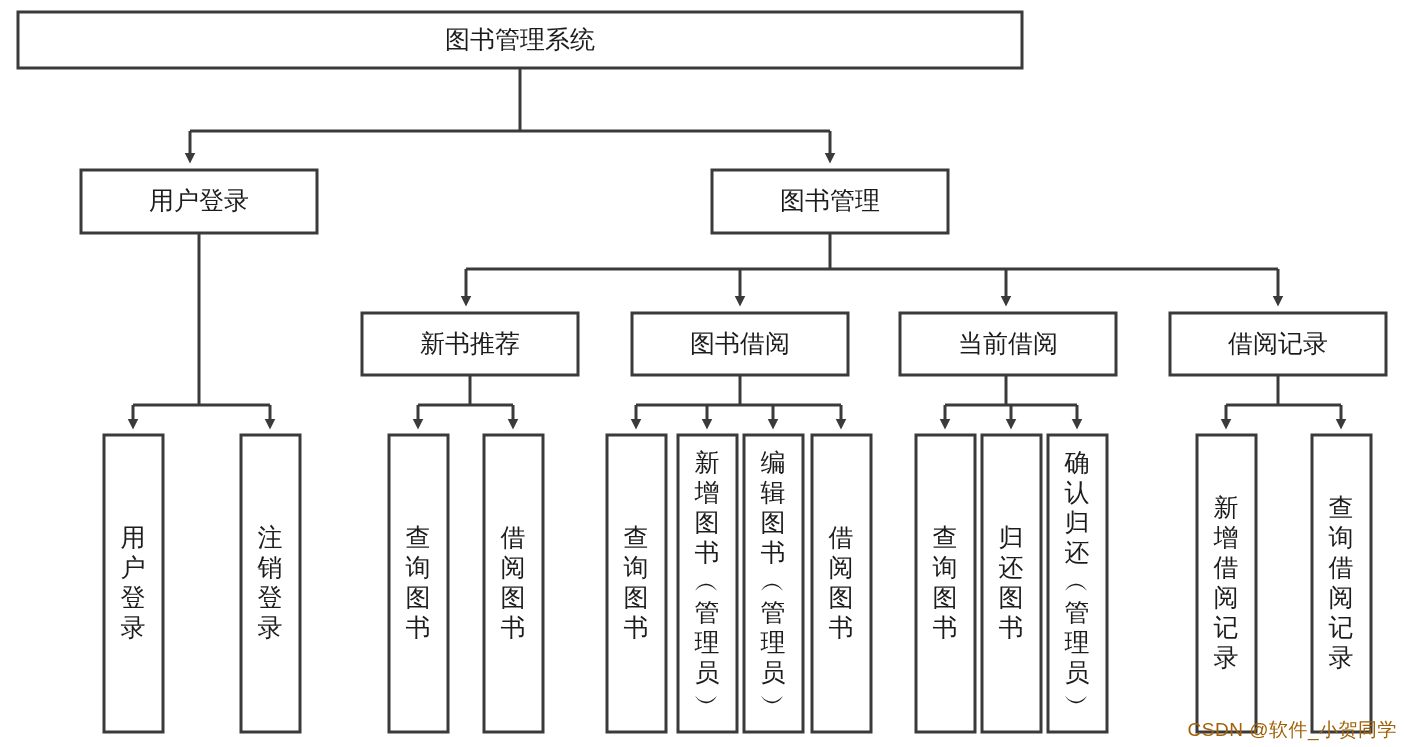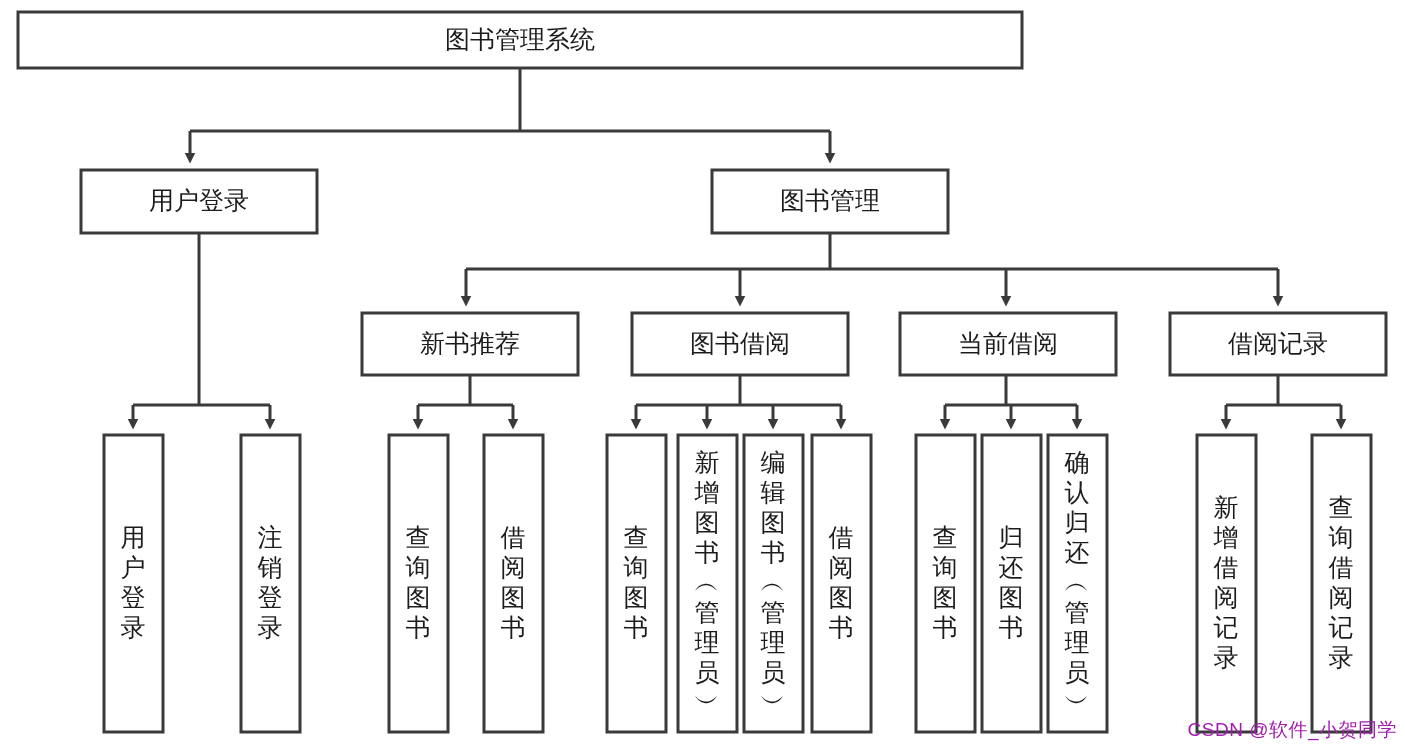--- a/index.html
+++ b/index.html
@@ -15,21 +15,21 @@
     font-family:"Liberation Sans","DejaVu Sans",sans-serif;
     font-size:25px;fill:#1c1c1c;text-anchor:middle;dominant-baseline:middle;
   }
   .node-label-v{
     font-family:"Liberation Sans","DejaVu Sans",sans-serif;
     font-size:25px;fill:#1c1c1c;text-anchor:middle;
   }
   .watermark{
     position:absolute;right:8px;bottom:4px;
     font-family:"Liberation Sans","DejaVu Sans",sans-serif;
-    font-size:19px;color:#a21caf;white-space:nowrap;
+    font-size:19px;color:#a16207;white-space:nowrap;
     letter-spacing:0.5px;pointer-events:none;
   }
 </style>
 </head>
 <body>
 
 <svg id="canvas" viewBox="0 0 1405 747">
   <defs>
     <marker id="ah" markerWidth="14" markerHeight="14" refX="1.5" refY="5.5" orient="auto" markerUnits="userSpaceOnUse">
       <path d="M0,0 L11,5.5 L0,11 z" class="arrow-head"></path>

